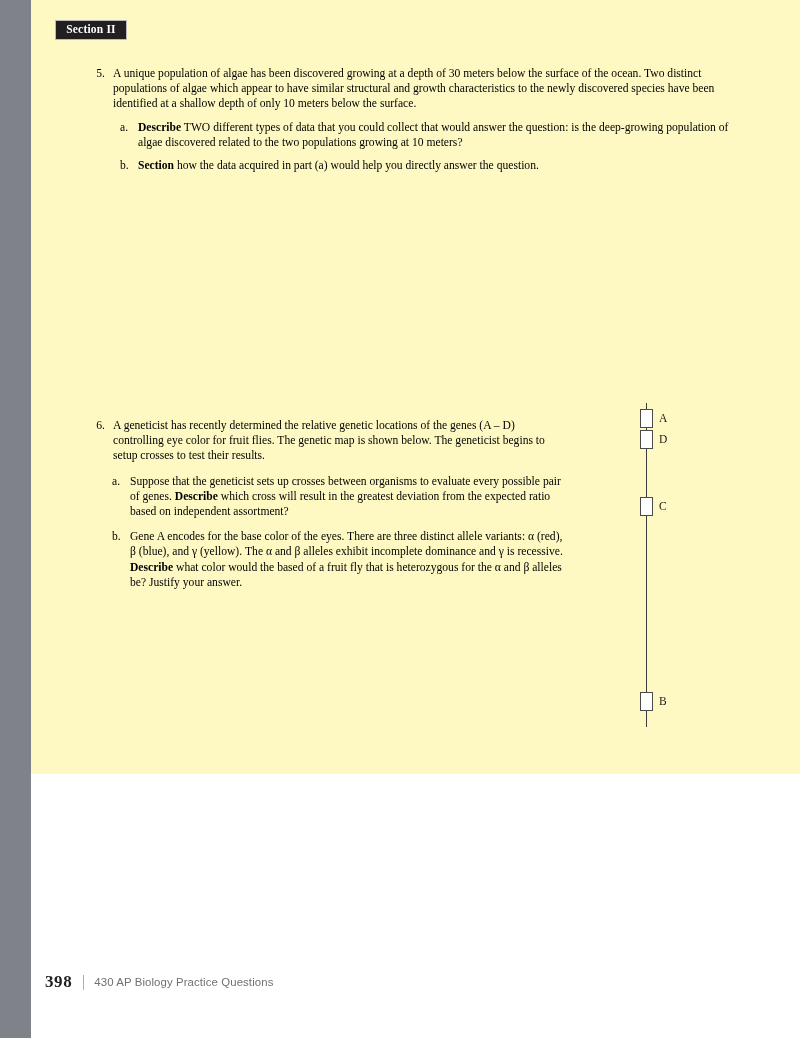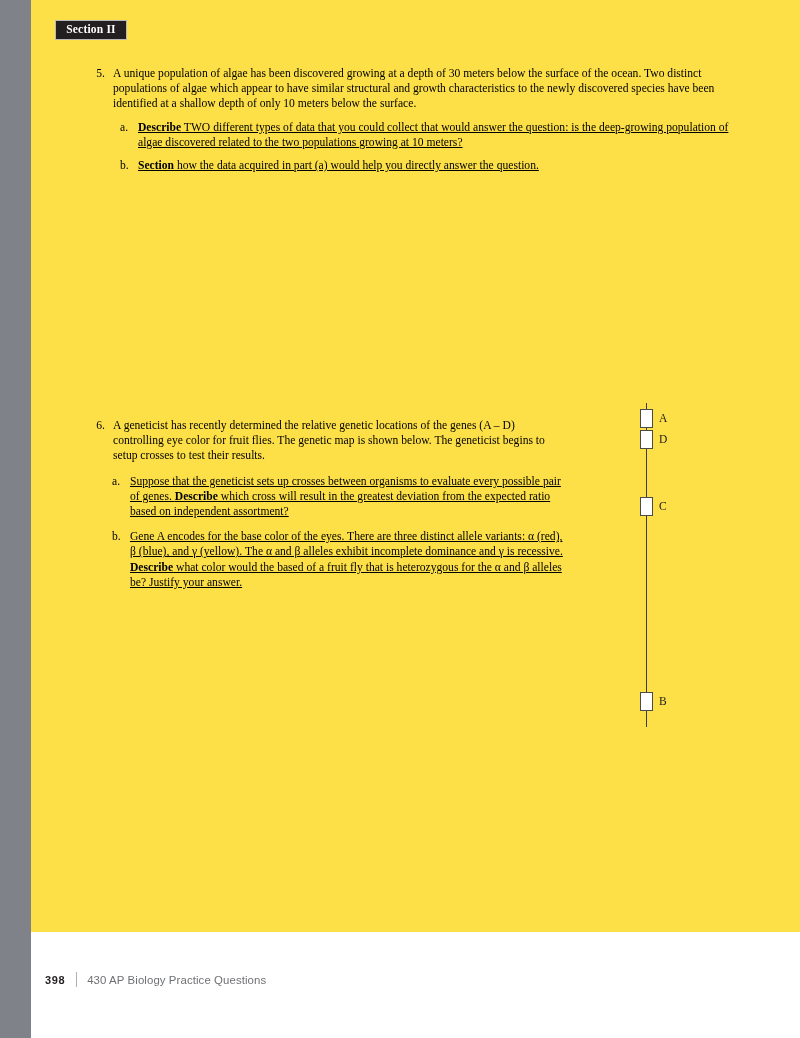--- a/index.html
+++ b/index.html
@@ -24,22 +24,22 @@
     width: 31px;
     height: 1038px;
     background: #808289;
   }
 
   .page {
     position: absolute;
     left: 31px;
     top: 0;
     width: 769px;
-    height: 932px;
-    background: #fde047;
+    height: 774px;
+    background: #fef9c3;
   }
 
   
   .section-tab {
     position: absolute;
     left: 24px;
     top: 20px;
     width: 72px;
     height: 20px;
     background: #231f20;
@@ -84,21 +84,20 @@
     align-items: flex-start;
   }
   .sub-label {
     width: 18px;
     flex: 0 0 18px;
     text-align: left;
     box-sizing: border-box;
   }
   .sub-body {
     flex: 1 1 auto;
-    text-decoration: underline;
   }
   b { font-weight: bold; }
 
   #q5 {
     left: 62px;
     top: 66px;
     width: 650px;
   }
   #q5 .sub-block { margin-top: 8px; }
   #q5 .sub-block.second { margin-top: 8px; }
@@ -163,23 +162,23 @@
 
   
   .footer {
     position: absolute;
     left: 14px;
     top: 972px;
     display: flex;
     align-items: center;
   }
   .footer-pagenum {
-    font-family: Liberation Sans, sans-serif;
+    font-family: Liberation Serif, serif;
     font-weight: bold;
-    font-size: 11px;
+    font-size: 17px;
     letter-spacing: 0.6px;
     color: #231f20;
   }
   .footer-divider {
     width: 1px;
     height: 15px;
     background: #b0b0b4;
     margin: 0 10px 0 11px;
   }
   .footer-title {

